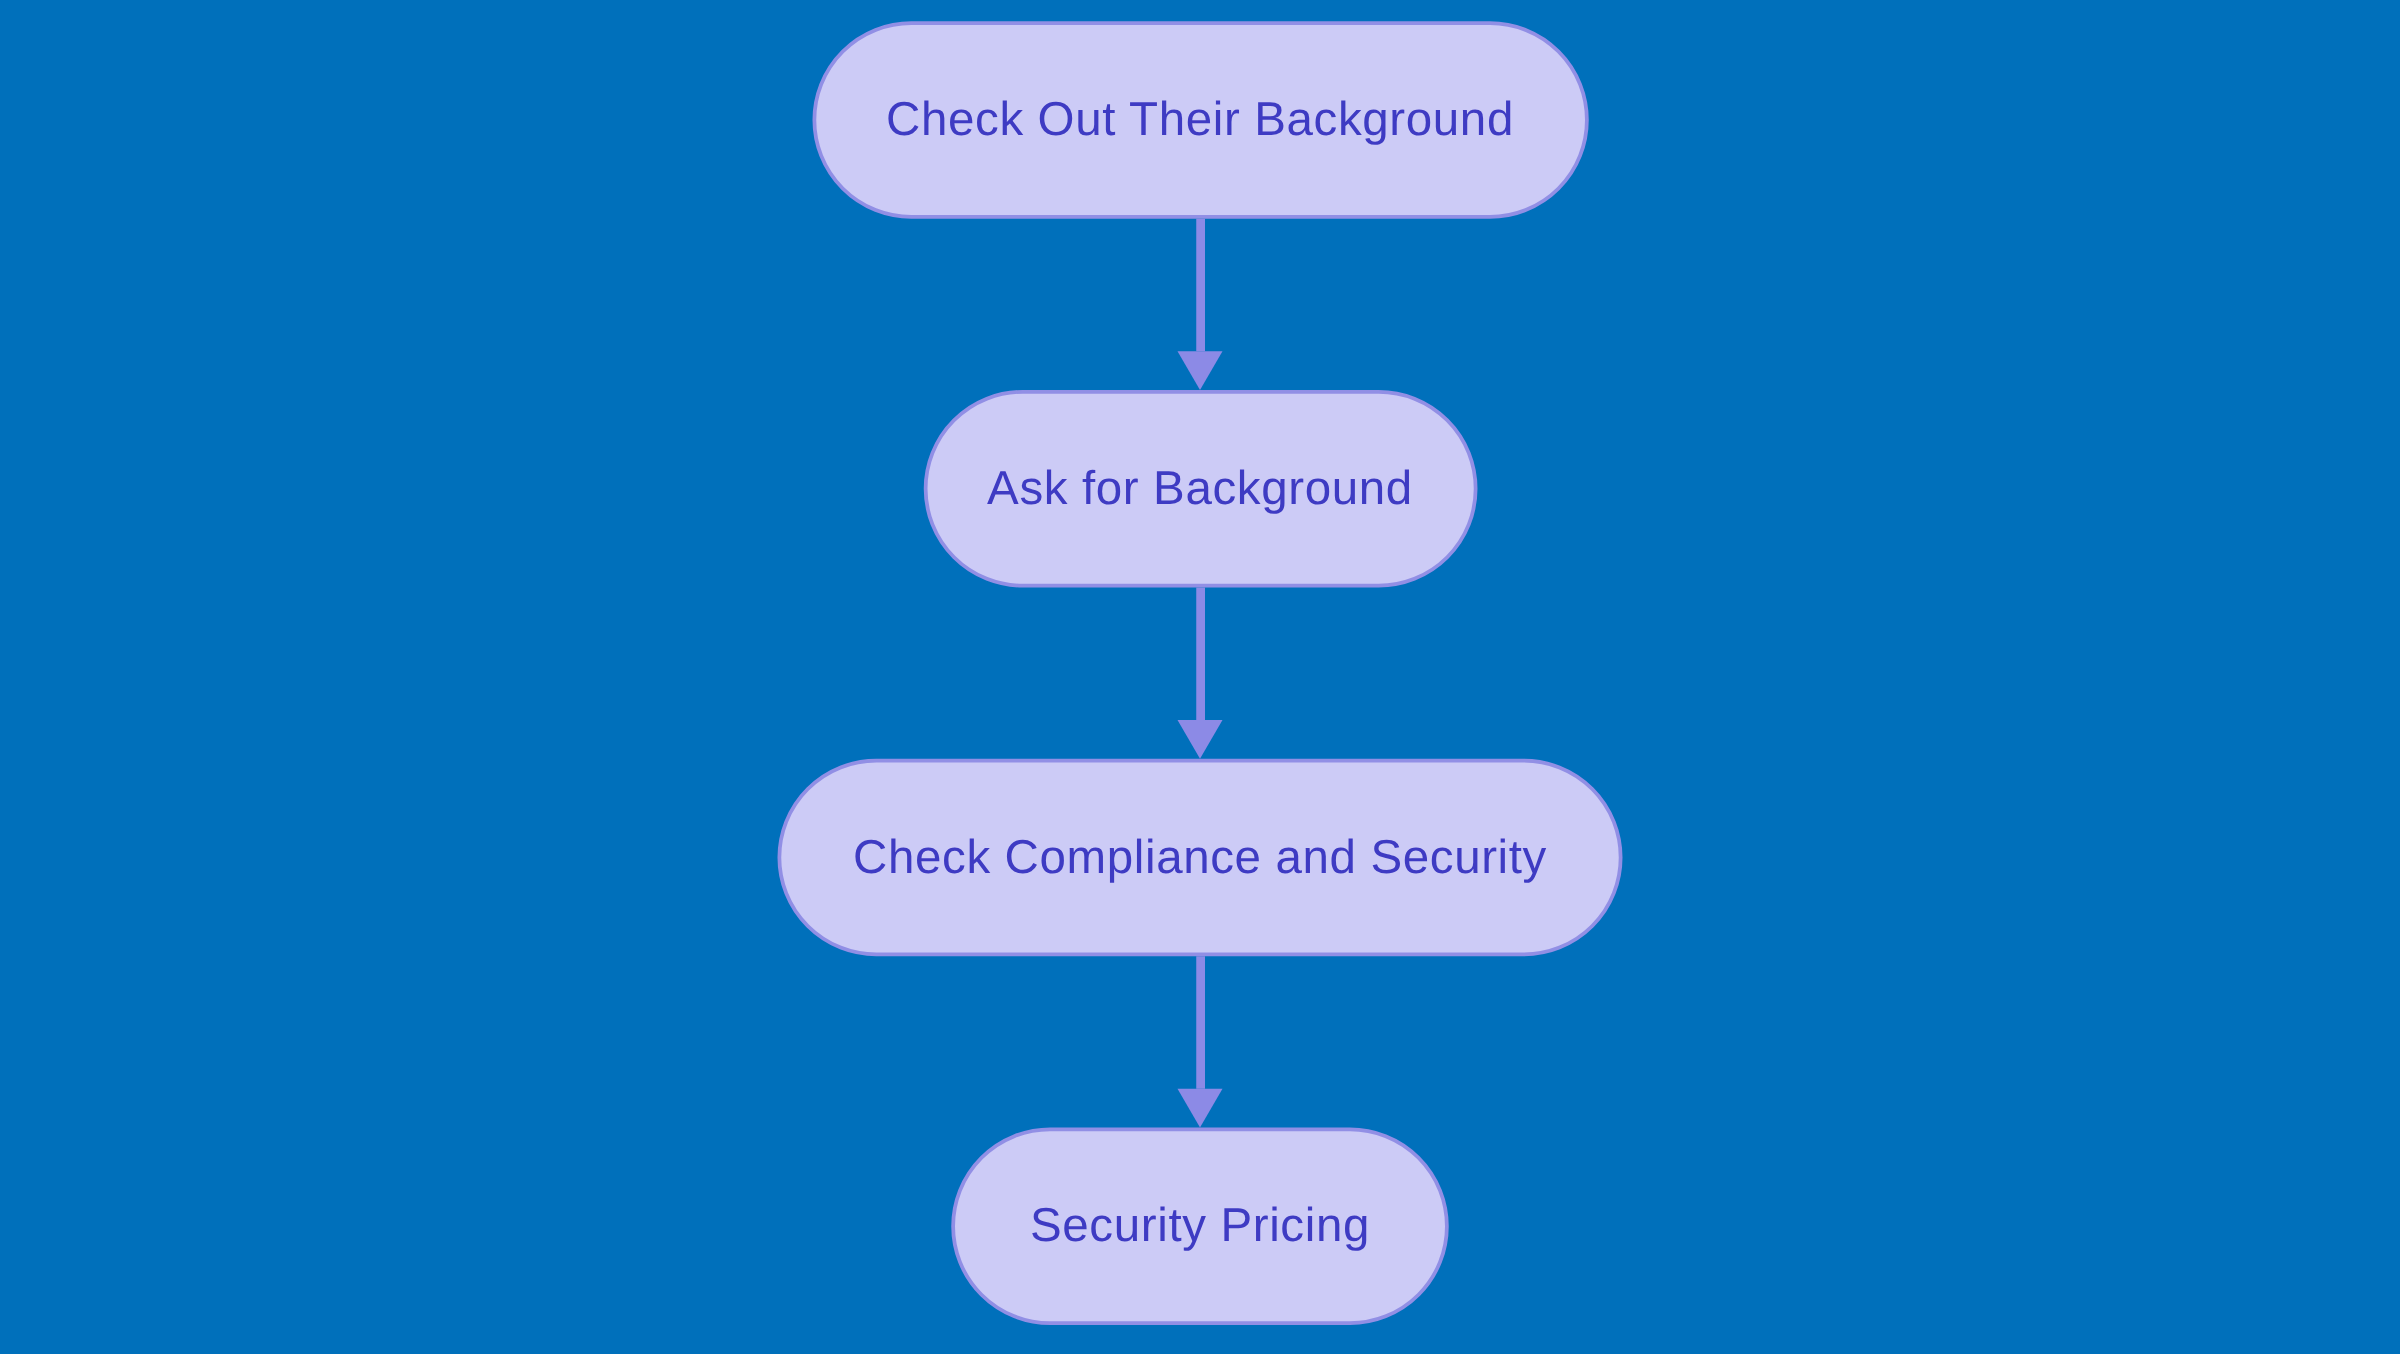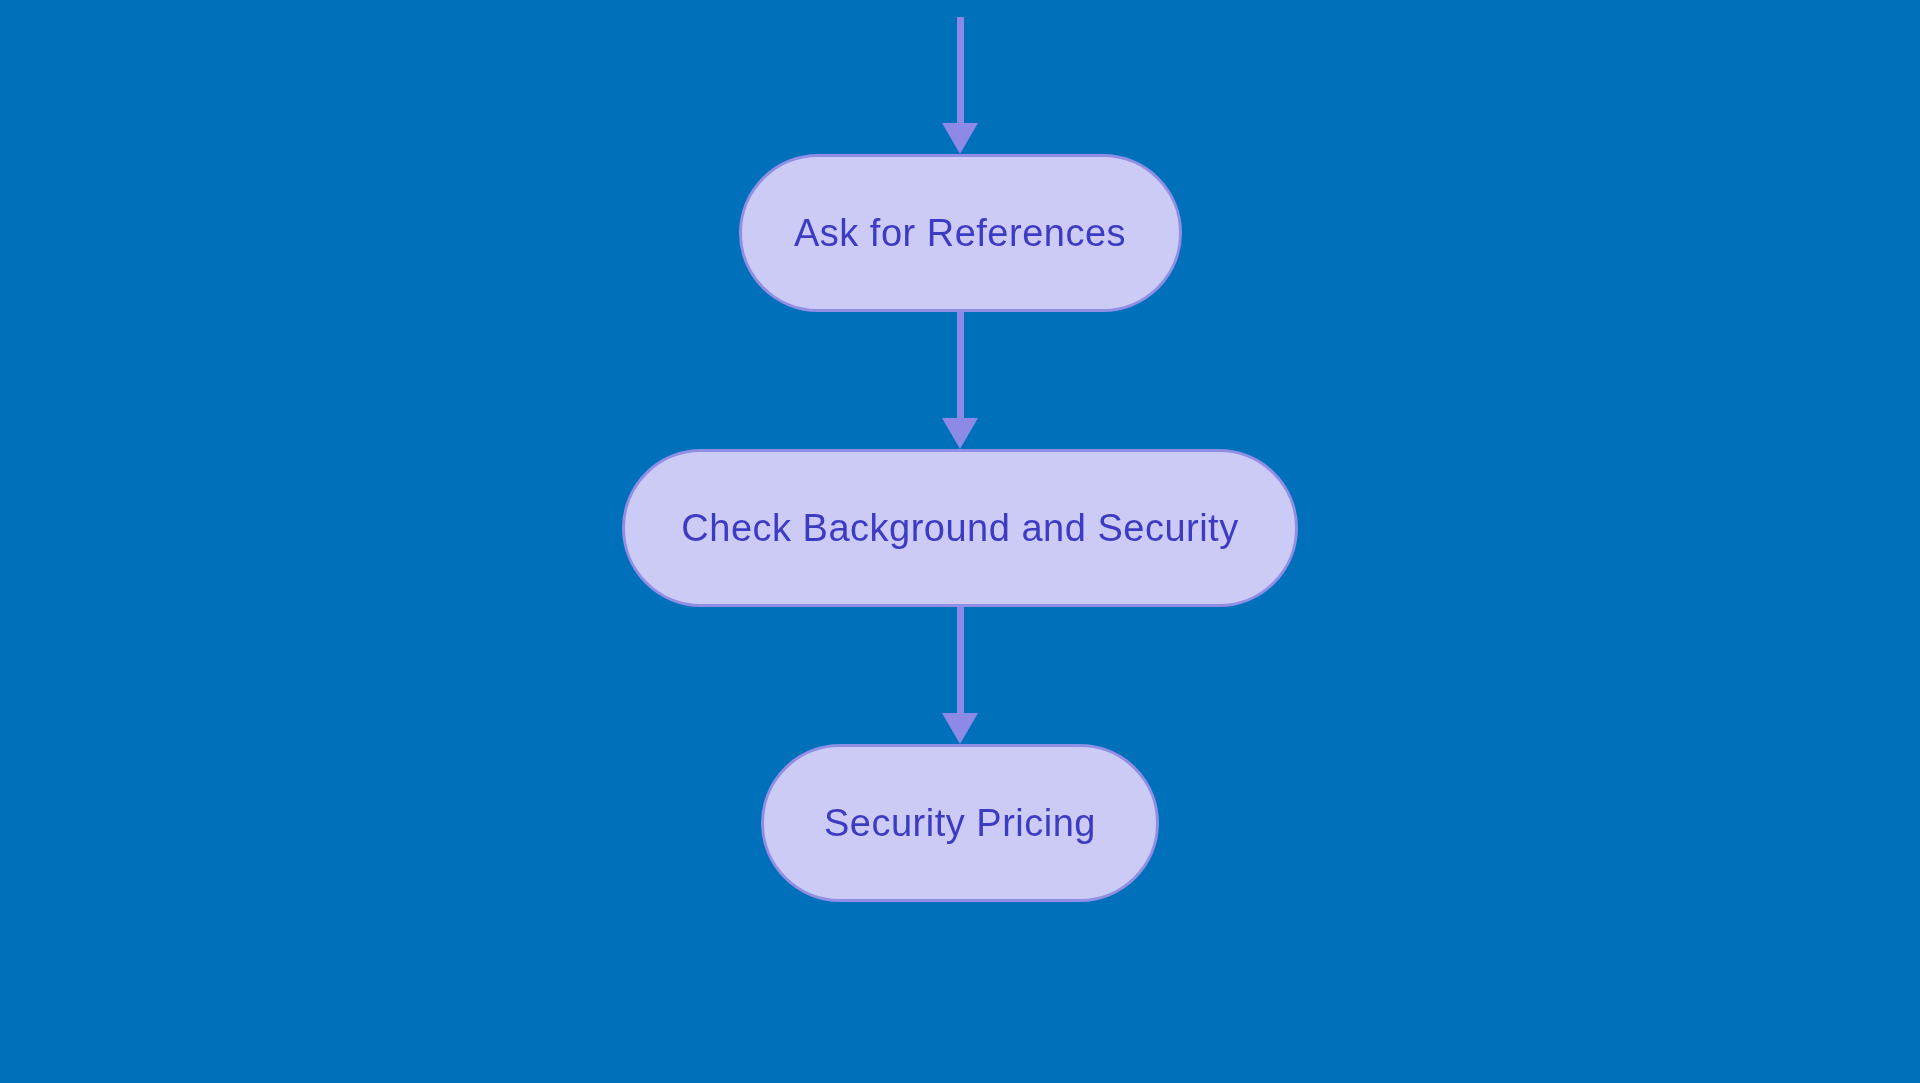--- a/index.html
+++ b/index.html
@@ -65,37 +65,40 @@
     border-left: 18px solid transparent;
     border-right: 18px solid transparent;
     border-top: 31px solid var(--arrow);
   }
 </style>
 </head>
 <body>
 
 <div class="canvas">
 
+  <div class="node node-0">
+    <span class="node-label">Check Out Their Background</span>
+  </div>
 
   <div class="arrow">
     <div class="arrow-line"></div>
     <div class="arrow-head"></div>
   </div>
 
   <div class="node node-1">
-    <span class="node-label">Ask for References</span>
+    <span class="node-label">Ask for Background</span>
   </div>
 
   <div class="arrow">
     <div class="arrow-line"></div>
     <div class="arrow-head"></div>
   </div>
 
   <div class="node node-2">
-    <span class="node-label">Check Background and Security</span>
+    <span class="node-label">Check Compliance and Security</span>
   </div>
 
   <div class="arrow">
     <div class="arrow-line"></div>
     <div class="arrow-head"></div>
   </div>
 
   <div class="node node-3">
     <span class="node-label">Security Pricing</span>
   </div>

